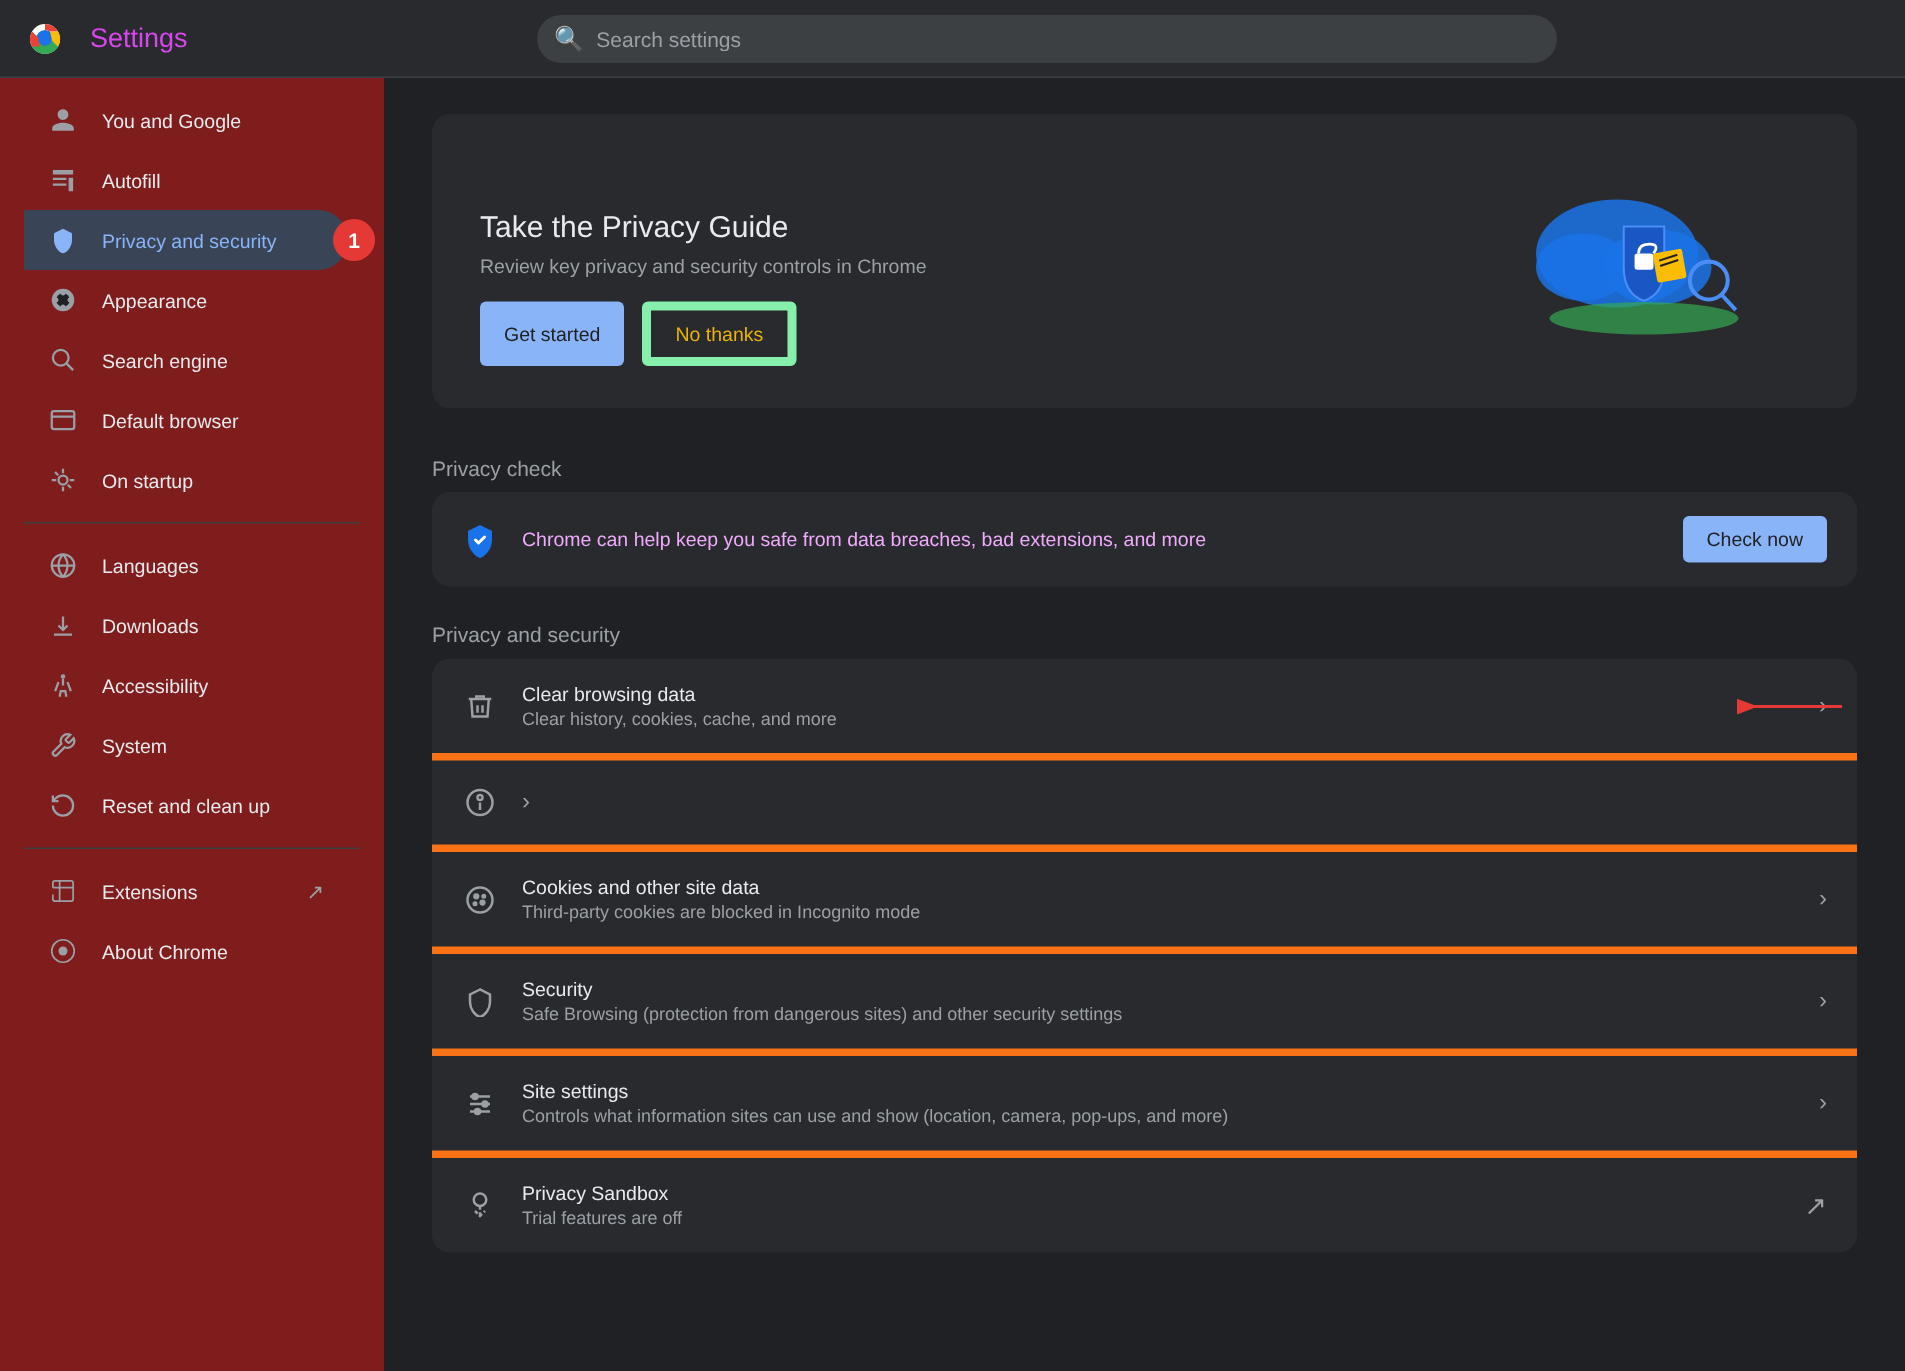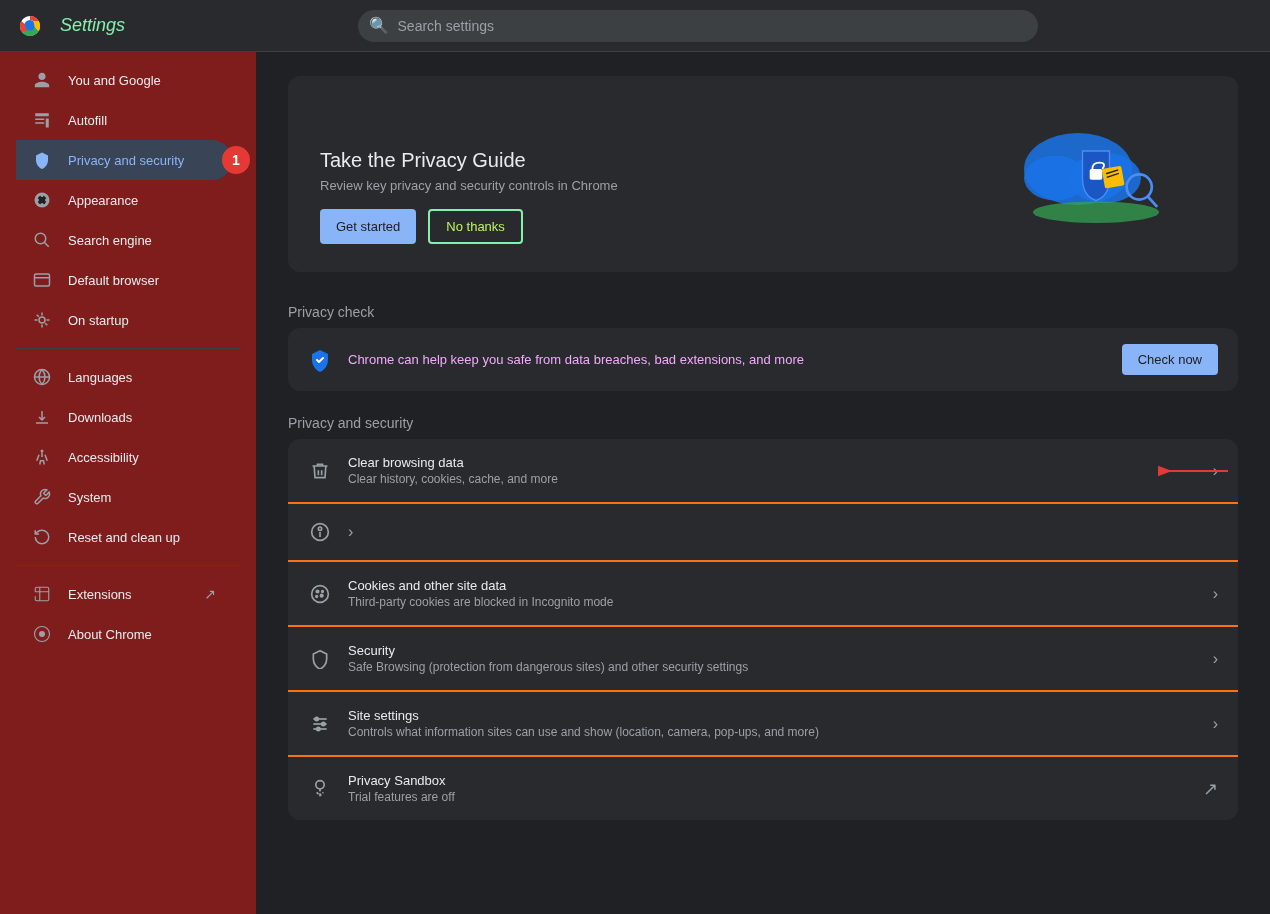--- a/index.html
+++ b/index.html
@@ -26,23 +26,22 @@
       flex-shrink: 0;
       border-bottom: 1px solid #3c4043;
     }
     .chrome-logo {
       width: 28px;
       height: 28px;
       flex-shrink: 0;
     }
     .topbar-title {
       font-size: 18px;
-      color: #86efac;
+      color: #d946ef;
       font-weight: 400;
-      font-style: italic;
     }
     .search-bar {
       flex: 1;
       max-width: 680px;
       margin: 0 auto;
       position: relative;
       display: flex;
       align-items: center;
     }
     .search-bar input {
@@ -151,22 +150,22 @@
       color: #202124;
       border: none;
       border-radius: 4px;
       padding: 8px 16px;
       cursor: pointer;
       font-size: 13px;
       font-weight: 500;
     }
     .btn-secondary {
       background: transparent;
-      color: #bef264;
-      border: 2px solid #86efac;
+      color: #eab308;
+      border: 6px solid #86efac;
       border-radius: 4px;
       padding: 8px 16px;
       cursor: pointer;
       font-size: 13px;
     }
     .banner-image {
       width: 200px;
       height: 140px;
       flex-shrink: 0;
       position: relative;
@@ -217,21 +216,21 @@
     .settings-list {
       background: #292a2d;
       border-radius: 12px;
       overflow: hidden;
     }
     .settings-item {
       display: flex;
       align-items: center;
       padding: 16px 20px;
       cursor: pointer;
-      border-bottom: 2px solid #f97316;
+      border-bottom: 5px solid #f97316;
       gap: 16px;
     }
     .settings-item:last-child { border-bottom: none; }
     .settings-item-icon {
       width: 24px;
       height: 24px;
       flex-shrink: 0;
       display: flex;
       align-items: center;
       justify-content: center;

